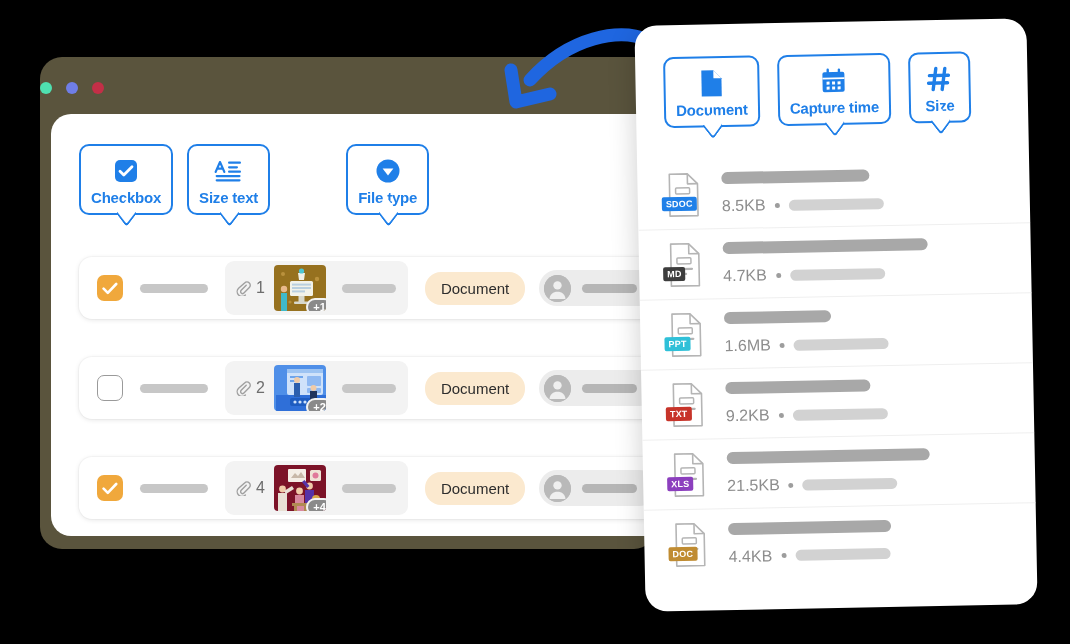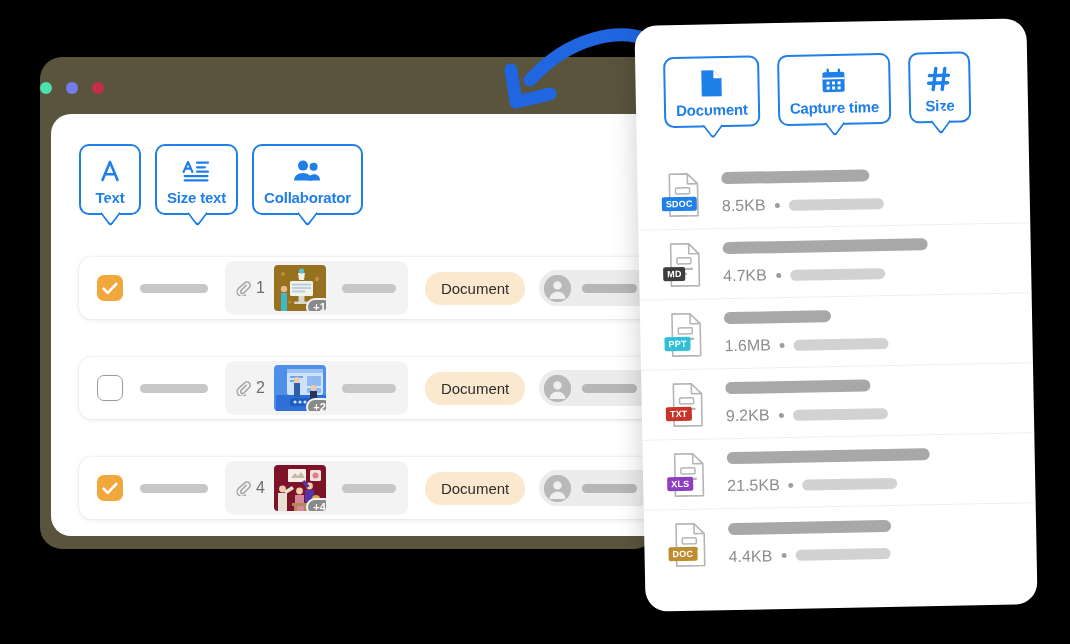--- a/index.html
+++ b/index.html
@@ -191,56 +191,55 @@
   <div class="traffic-lights">
     <span class="dot green"></span>
     <span class="dot blue"></span>
     <span class="dot red"></span>
   </div>
 
   <div class="window-body"></div>
 
   <div class="badge-row">
 
-
     <div class="badge">
       <span class="b-icon">
         <svg width="26" height="26" viewBox="0 0 26 26">
-          <path d="M13 4L5.5 22M13 4l7.5 18M8.6 16.2h8.8" fill="none" stroke="#1f7fe8" stroke-width="2.6" stroke-linecap="round" stroke-linejoin="round"></path>
+          <rect x="2" y="2" width="22" height="22" rx="5" fill="#1f7fe8"></rect>
+          <path d="M7 13.2l3.8 3.8L19 8.8" fill="none" stroke="#fff" stroke-width="2.8" stroke-linecap="round" stroke-linejoin="round"></path>
         </svg>
       </span>
-      <span class="b-label">Text</span>
-    </div>
+      <span class="b-label">Checkbox</span>
+    </div>
+
 
     <div class="badge">
       <span class="b-icon">
         <svg width="32" height="26" viewBox="0 0 32 26">
           <path d="M7 4L2.6 14M7 4l4.4 10M4.2 10.6h5.6" fill="none" stroke="#1f7fe8" stroke-width="2.1" stroke-linecap="round" stroke-linejoin="round"></path>
           <rect x="15" y="3.6" width="13" height="2.2" rx="1.1" fill="#1f7fe8"></rect>
           <rect x="15" y="8.2" width="10" height="2.2" rx="1.1" fill="#1f7fe8"></rect>
           <rect x="15" y="12.6" width="13" height="2.2" rx="1.1" fill="#1f7fe8"></rect>
           <rect x="2.6" y="17" width="25" height="2.2" rx="1.1" fill="#1f7fe8"></rect>
           <rect x="2.6" y="21.2" width="25" height="2.2" rx="1.1" fill="#1f7fe8"></rect>
         </svg>
       </span>
       <span class="b-label">Size text</span>
     </div>
 
-
-    <div class="badge">
+    <div class="badge gap-left">
       <span class="b-icon">
-        <svg width="30" height="26" viewBox="0 0 30 26">
-          <circle cx="11" cy="7.6" r="5" fill="#1f7fe8"></circle>
-          <path d="M2 22.5c0-4.8 4-7.6 9-7.6s9 2.8 9 7.6z" fill="#1f7fe8"></path>
-          <circle cx="21.6" cy="8.8" r="4" fill="#1f7fe8"></circle>
-          <path d="M16 22.5c0-4 3.2-6.2 6.2-6.2 3 0 5.8 2.2 5.8 6.2z" fill="#1f7fe8"></path>
+        <svg width="28" height="28" viewBox="0 0 28 28">
+          <circle cx="14" cy="14" r="11.5" fill="#1f7fe8"></circle>
+          <path d="M8.6 11.4h10.8L14 18.6z" fill="#fff"></path>
         </svg>
       </span>
-      <span class="b-label">Collaborator</span>
-    </div>
+      <span class="b-label">File type</span>
+    </div>
+
   </div>
 
   <div class="rows">
 
     <div class="trow">
       <div class="cbx on">
         <svg width="16" height="13" viewBox="0 0 16 13">
             <path d="M1.6 6.6l4.2 4.2L14.2 2" fill="none" stroke="#fff" stroke-width="2.6" stroke-linecap="round" stroke-linejoin="round"></path>
           </svg>
       </div>

